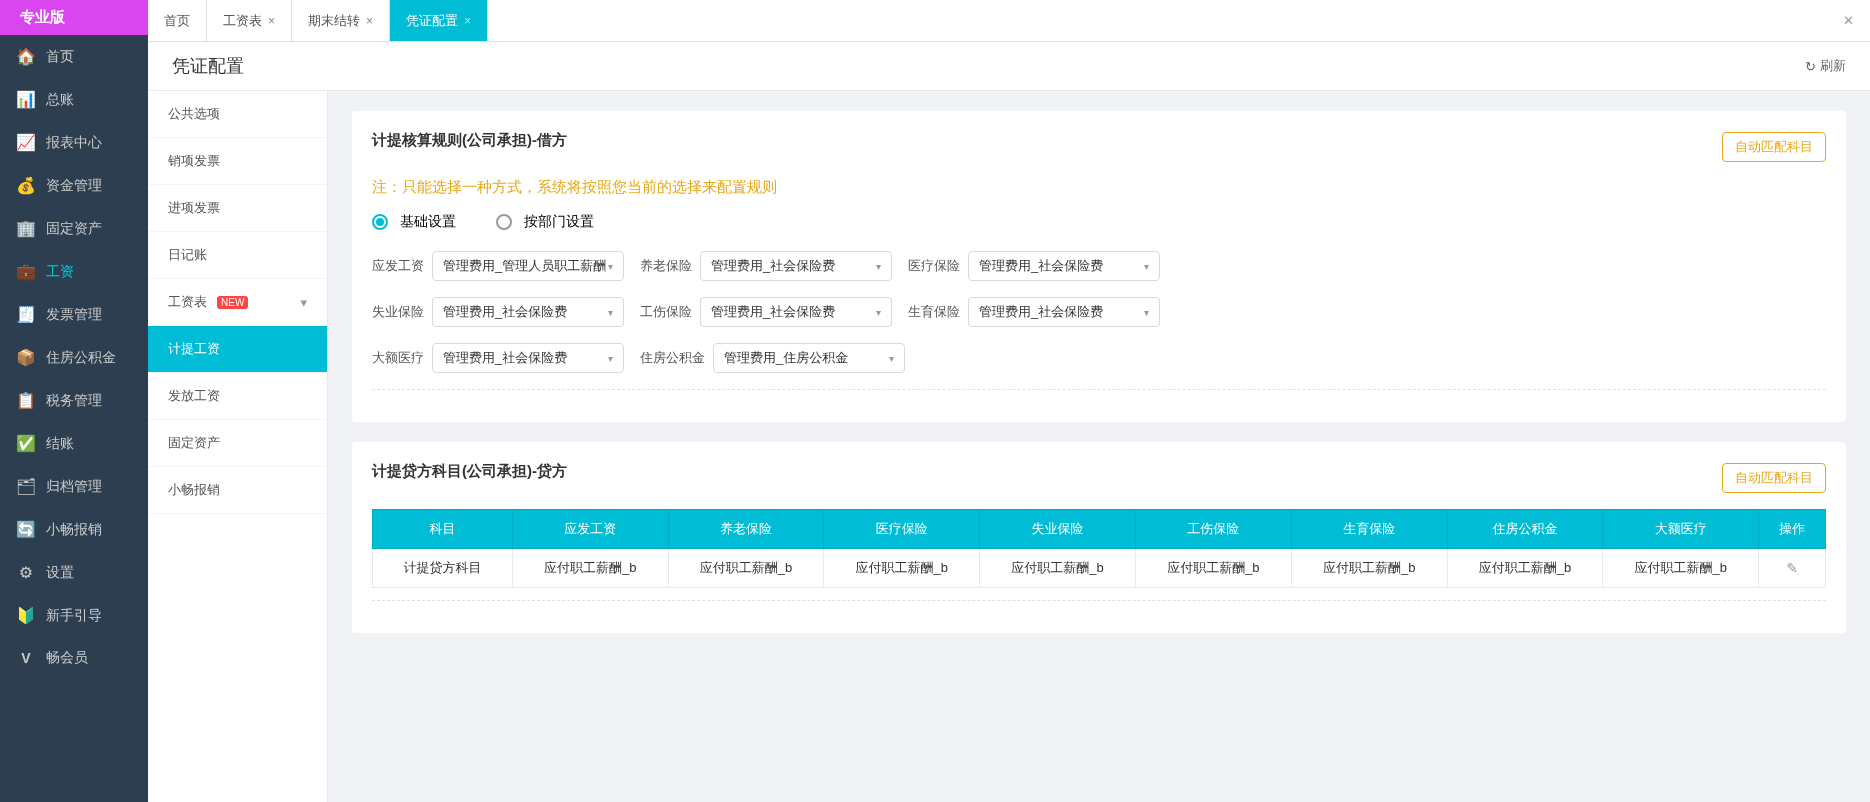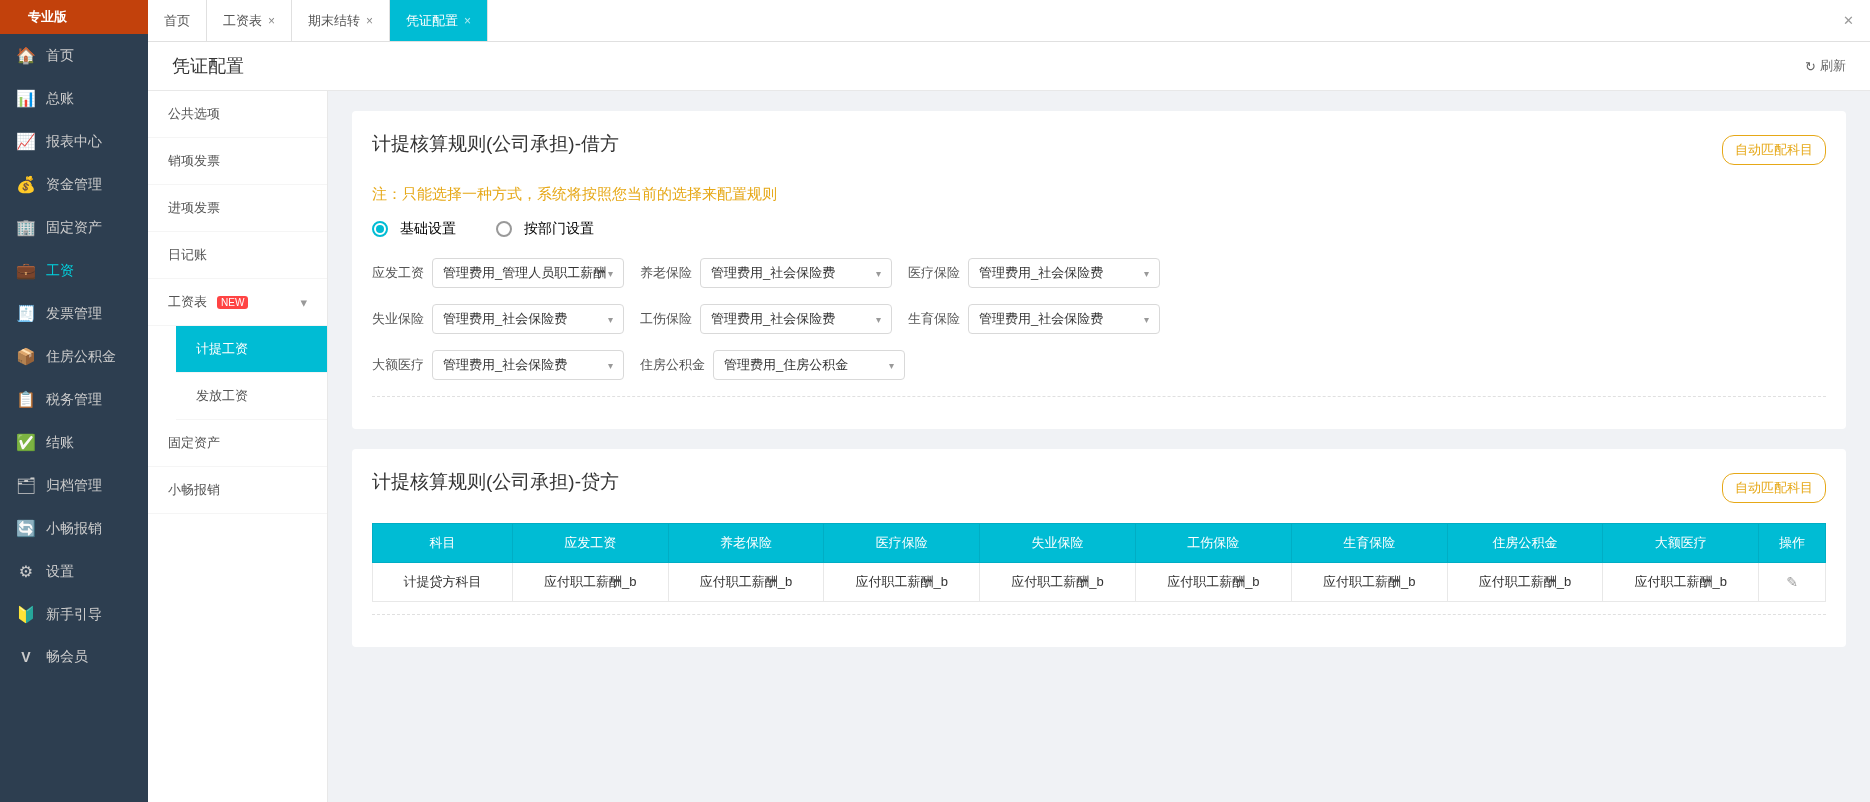--- a/index.html
+++ b/index.html
@@ -8,24 +8,24 @@
     
     .sidebar {
       width: 148px;
       background: #2d3e50;
       height: 100%;
       display: flex;
       flex-direction: column;
       flex-shrink: 0;
     }
     .sidebar-header {
-      background: #c2410c;
+      background: #d946ef;
       color: white;
-      font-size: 13px;
-      padding: 8px 28px;
+      font-size: 15px;
+      padding: 8px 20px;
       font-weight: bold;
     }
     .sidebar-item {
       display: flex;
       align-items: center;
       gap: 10px;
       padding: 12px 16px;
       color: #ccc;
       cursor: pointer;
       font-size: 14px;
@@ -106,21 +106,20 @@
       align-items: center;
       justify-content: space-between;
       border-bottom: 1px solid #f5f5f5;
     }
     .left-nav-item.active {
       background: #00bcd4;
       color: white;
     }
     .left-nav-sub {
       padding-left: 20px;
-      margin-left: 28px;
     }
     .new-badge {
       background: #ff4444;
       color: white;
       font-size: 10px;
       padding: 1px 4px;
       border-radius: 3px;
       margin-left: 4px;
     }
 
@@ -132,23 +131,23 @@
     }
 
     
     .section {
       background: white;
       border-radius: 4px;
       margin-bottom: 20px;
       padding: 20px;
     }
     .section-title {
-      font-size: 19px;
+      font-size: 15px;
       color: #333;
-      font-weight: 400;
+      font-weight: 700;
       margin-bottom: 12px;
     }
     .note-text {
       color: #e6a817;
       font-size: 15px;
       margin-bottom: 16px;
     }
 
     
     .radio-group {
@@ -206,21 +205,21 @@
       color: #333;
     }
     .select-arrow { color: #999; font-size: 10px; }
 
     
     .auto-match-btn {
       border: 1px solid #e6a817;
       color: #e6a817;
       background: white;
       padding: 5px 12px;
-      border-radius: 12px;
+      border-radius: 4px;
       cursor: pointer;
       font-size: 13px;
     }
 
     .section-header {
       display: flex;
       align-items: center;
       justify-content: space-between;
       margin-bottom: 16px;
     }
@@ -471,21 +470,21 @@
               <span class="select-arrow">▾</span>
             </div>
           </div>
         </div>
 
         <hr class="divider">
       </div>
 
       <div class="section">
         <div class="section-header">
-          <div class="section-title">计提核算规则(公司承担)-贷方</div>
+          <div class="section-title">计提贷方科目(公司承担)-贷方</div>
           <button class="auto-match-btn">自动匹配科目</button>
         </div>
 
         <table class="data-table">
           <thead>
             <tr>
               <th>科目</th>
               <th>应发工资</th>
               <th>养老保险</th>
               <th>医疗保险</th>

